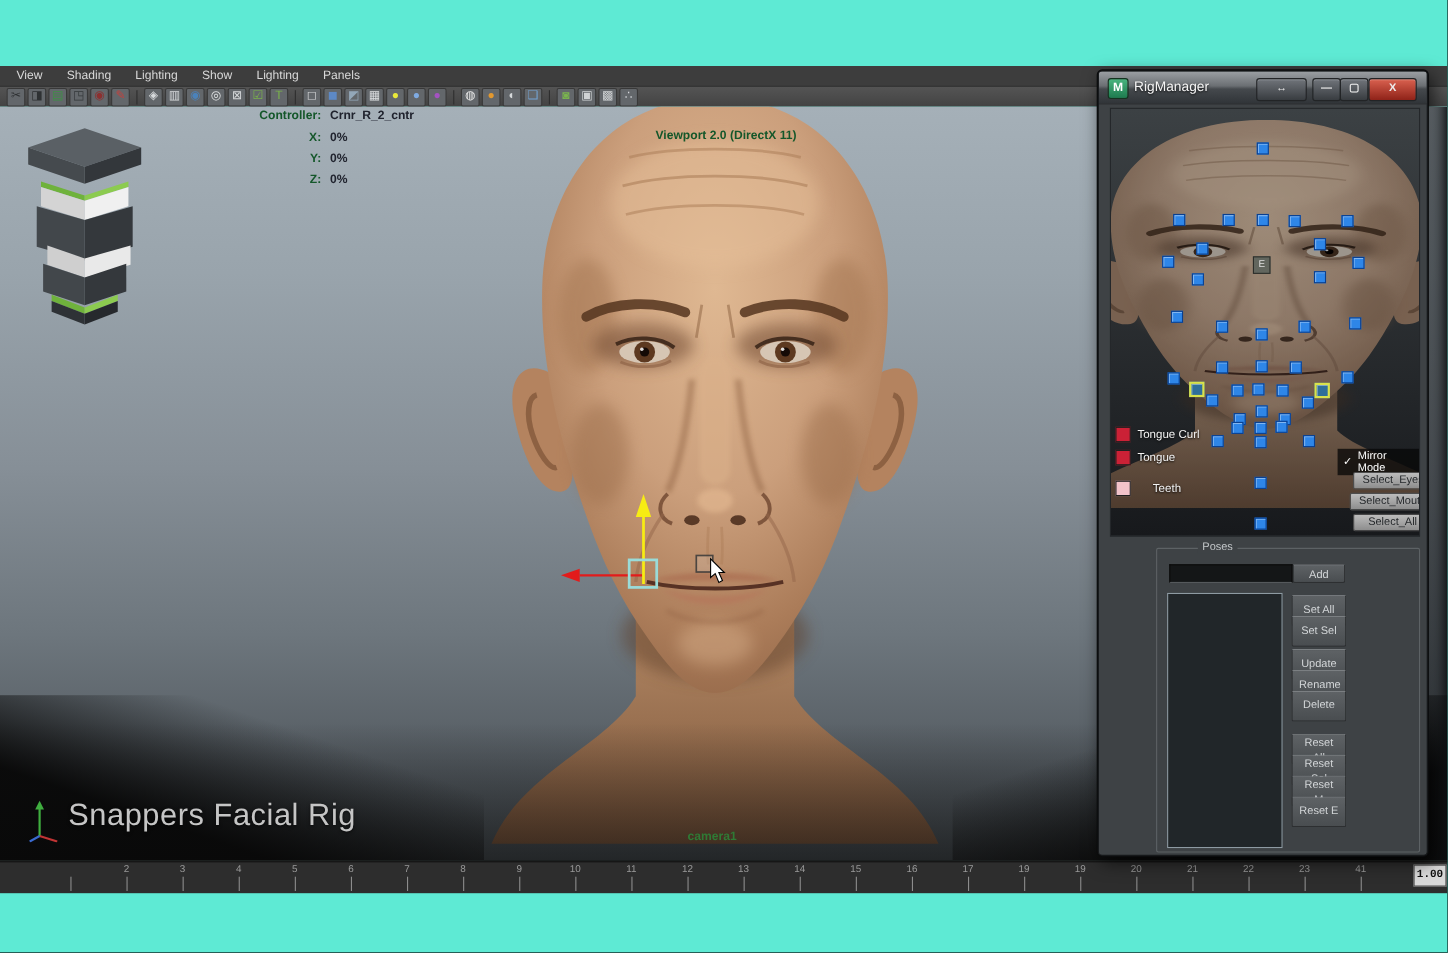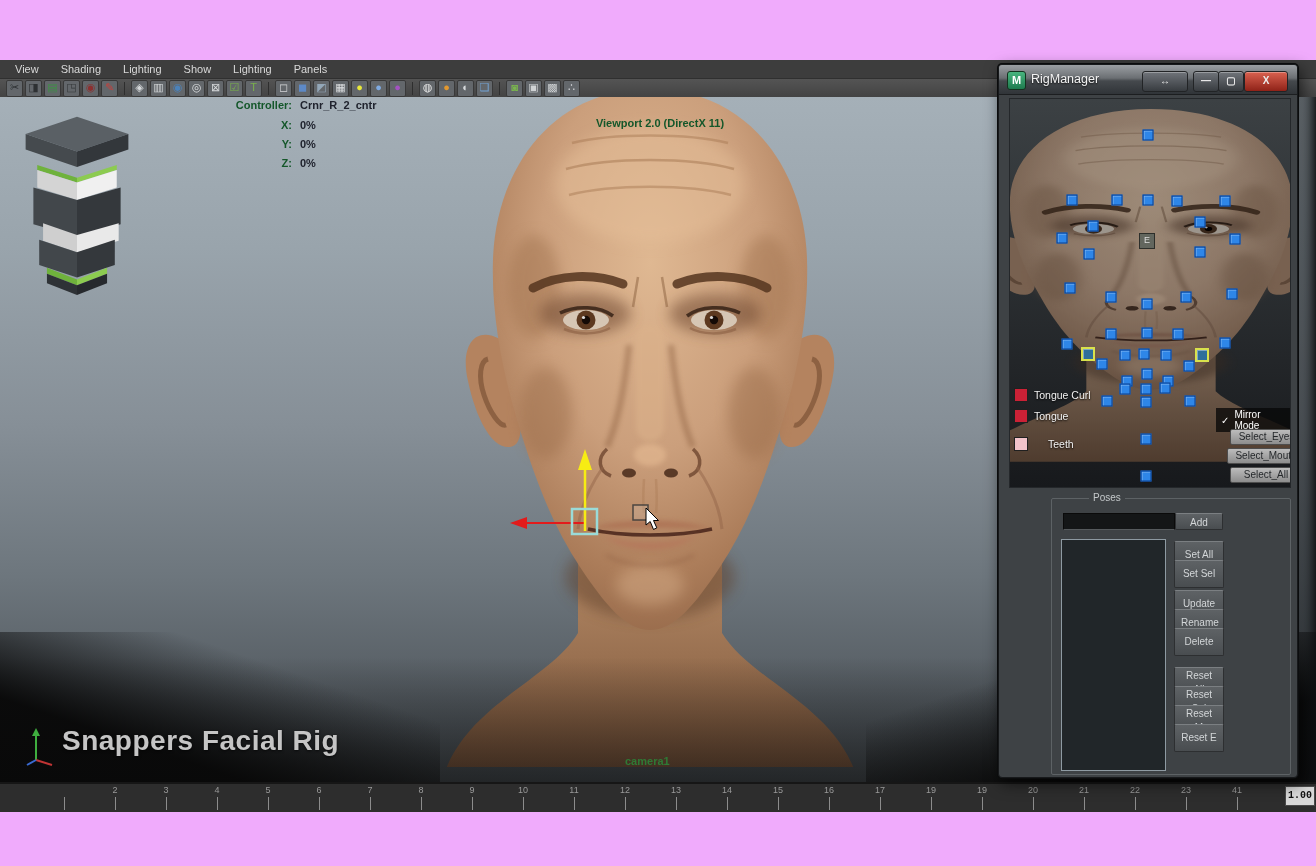--- a/index.html
+++ b/index.html
@@ -1,16 +1,16 @@
 <!DOCTYPE html>
 <html style="--hud-green: #14572a; --dot-blue: #2e86e8; --dot-yellow: #d9e24c;"><head>
 <meta charset="utf-8">
 <style>
   html,body{margin:0;padding:0;background:#000;}
-  #stage{position:relative;width:1316px;height:866px;background:#f0abfc;overflow:hidden;
+  #stage{position:relative;width:1316px;height:866px;background:#5eead4;overflow:hidden;
          font-family:"Liberation Sans",sans-serif;}
   .abs{position:absolute;}
 
   
   #menubar{position:absolute;left:0;top:60px;width:100%;height:19px;background:#3d3d3d;
            border-bottom:1px solid #303030;display:flex;align-items:center;padding-left:4px;box-sizing:border-box;}
   .menu-item{color:#d9d9d9;font-size:11px;padding:1px 11px;cursor:default;}
 
   
   #toolbar{position:absolute;left:0;top:79px;width:100%;height:18px;
@@ -30,21 +30,21 @@
               background:linear-gradient(to top left, rgba(8,8,8,.96) 28%, rgba(8,8,8,0) 70%);}
   .right-edge{position:absolute;right:0;top:0;width:20px;height:100%;
               background:linear-gradient(90deg, rgba(15,17,19,0), rgba(13,15,17,.9));}
 
   .hud-lab{position:absolute;width:78px;text-align:right;font-size:11px;font-weight:bold;color:var(--hud-green,#14572a);}
   .hud-val{position:absolute;font-size:11px;font-weight:bold;color:#20232e;}
   #vp-renderer{position:absolute;left:575px;top:20px;width:170px;text-align:center;
                font-size:11px;font-weight:bold;color:var(--hud-green,#14572a);}
   #camera-label{position:absolute;left:625px;top:658px;font-size:11px;font-weight:bold;color:#2f7a35;}
   #watermark{position:absolute;left:62px;top:628px;font-size:28px;color:#c5c5c5;letter-spacing:.5px;
-             text-shadow:0 1px 3px rgba(0,0,0,.7);font-weight:bold;}
+             text-shadow:0 1px 3px rgba(0,0,0,.7);}
 
   
   #timeline{position:absolute;left:0;top:782px;width:1316px;height:30px;background:#2d2d2d;
             border-top:2px solid #161616;box-sizing:border-box;}
   .tick{position:absolute;top:13px;width:1px;height:13px;background:#8c8c8c;}
   .tick-num{position:absolute;top:1px;transform:translateX(-50%);font-size:9px;color:#999;}
   #rate-box{position:absolute;left:1285px;top:786px;width:28px;height:18px;background:#d8d8d8;border:1px solid #4a4a4a;
             color:#101010;font-size:10px;font-weight:bold;text-align:center;line-height:18px;
             font-family:"Liberation Mono",monospace;}
 

